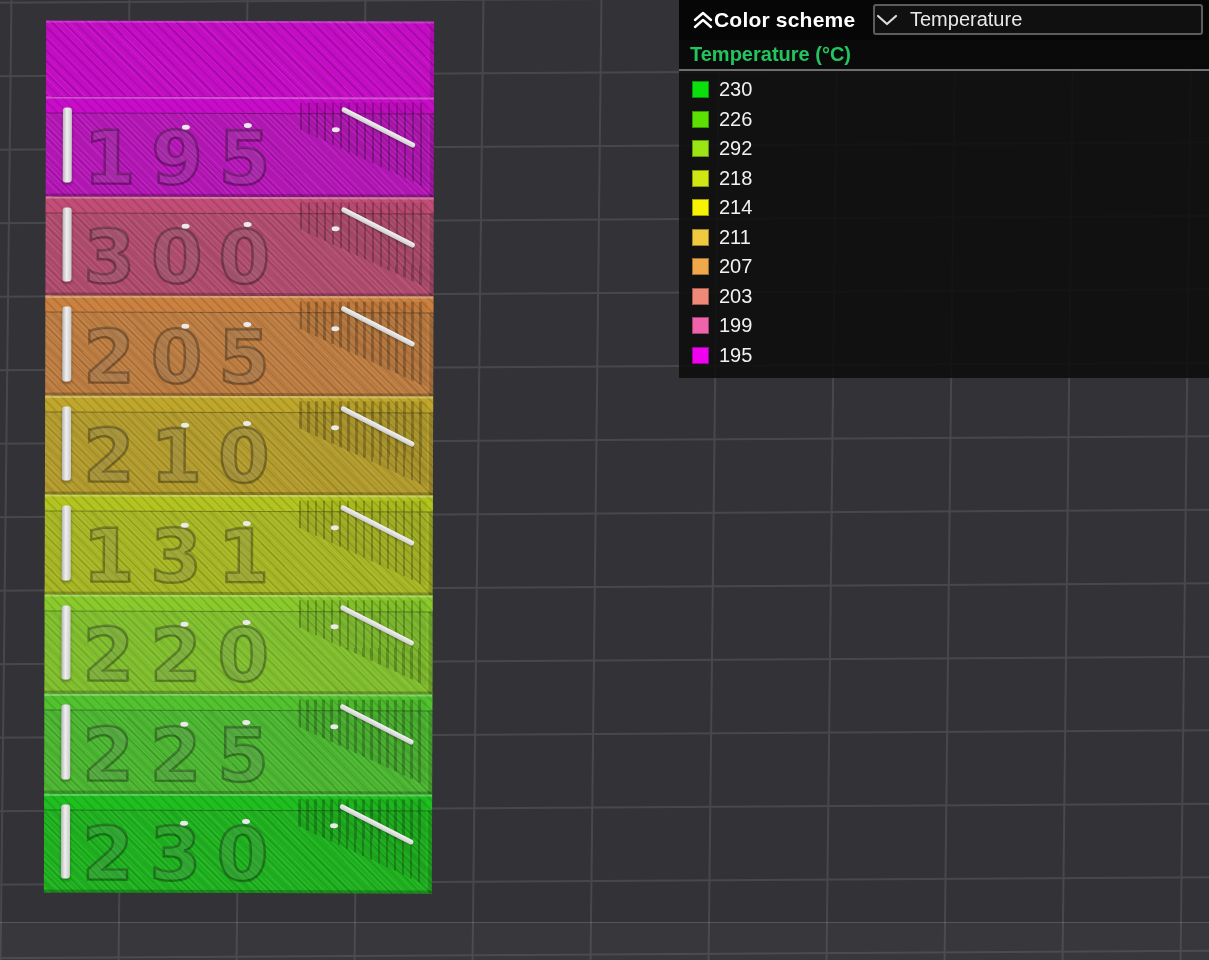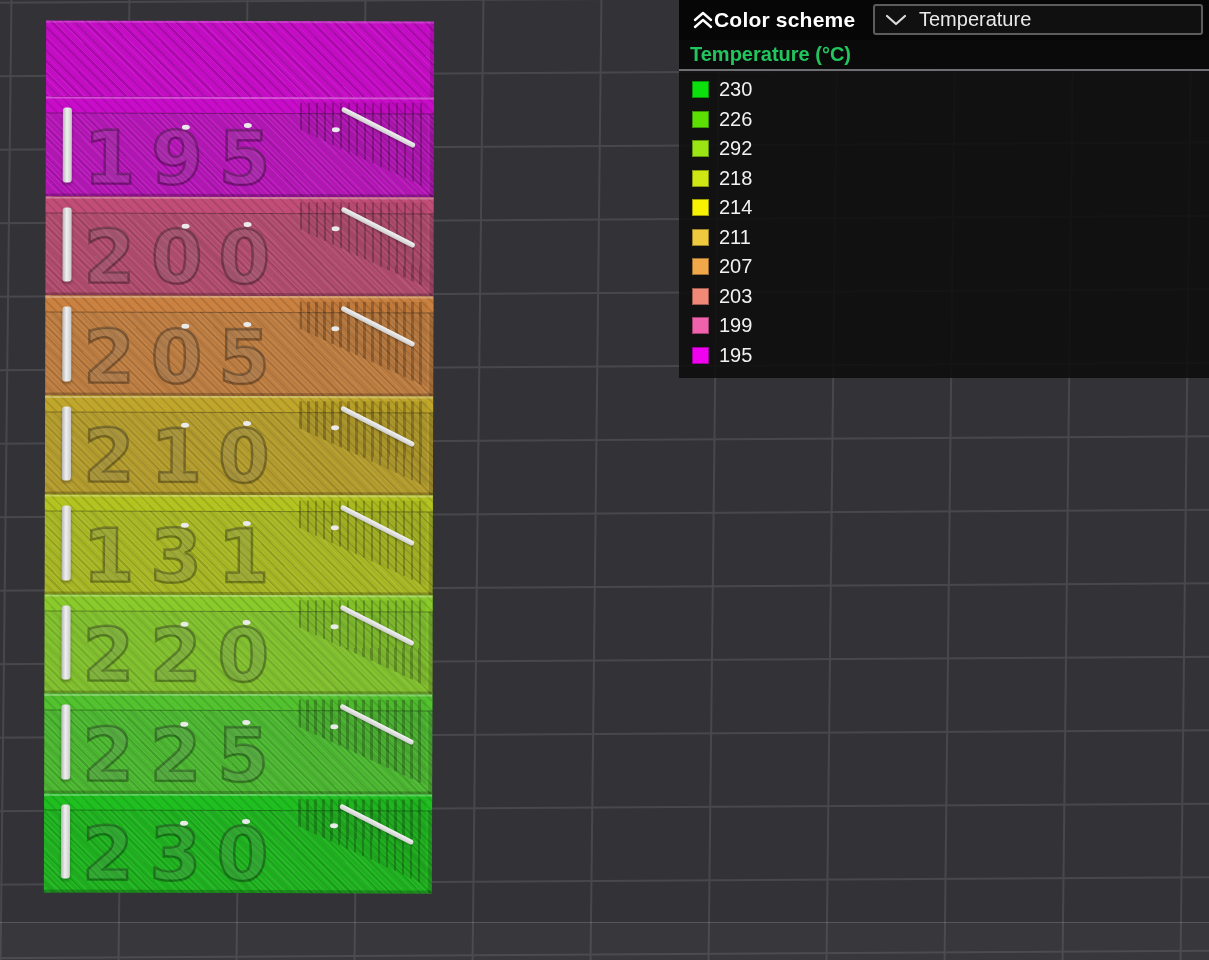--- a/index.html
+++ b/index.html
@@ -83,21 +83,21 @@
   }
 
   
   .panel{position:absolute; left:679px; top:0; right:0;}
   .panel-header{position:relative; height:40px; background:#060606; display:flex; align-items:center;}
   .collapse-btn{margin-left:13px; width:22px; height:22px; cursor:pointer; flex:0 0 auto;}
   .panel-title{font-weight:bold; font-size:21px; color:#ffffff; letter-spacing:0.2px;}
   .dropdown{
     position:absolute; left:194px; top:4px; width:330px; height:31px;
     background:#101010; border:2px solid #5c5c5c; border-radius:3px;
-    display:flex; align-items:center; gap:11px; padding-left:9px;
+    display:flex; align-items:center; gap:11px; 
     box-sizing:border-box; cursor:pointer;
   }
   .dropdown-label{font-size:20px; color:#e9e9e9;}
   .subheader{
     height:29px; background:#0a0a0a; display:flex; align-items:center;
     padding-left:11px; border-bottom:2px solid #6f6f73;
     font-weight:bold; font-size:20px; color:#22c55e;
   }
   .legend-list{background:rgba(13,13,13,0.87); padding:4px 0 8px;}
   .legend-row{height:29.5px; display:flex; align-items:center; padding-left:13px; gap:10px;}
@@ -121,21 +121,21 @@
           <div class="fan"></div>
           <div class="streak"></div>
           <div class="post"></div>
           <span class="num">195</span>
         </div>
         <div class="block" style="--face: #b04a6c; --top: #c24d76;">
           <div class="ledge"></div>
           <div class="fan"></div>
           <div class="streak"></div>
           <div class="post"></div>
-          <span class="num">200</span>
+          <span class="num">300</span>
         </div>
         <div class="block" style="--face: #bc7b3e; --top: #cb8140;">
           <div class="ledge"></div>
           <div class="fan"></div>
           <div class="streak"></div>
           <div class="post"></div>
           <span class="num">205</span>
         </div>
         <div class="block" style="--face: #b29a2a; --top: #c0a72c;">
           <div class="ledge"></div>

